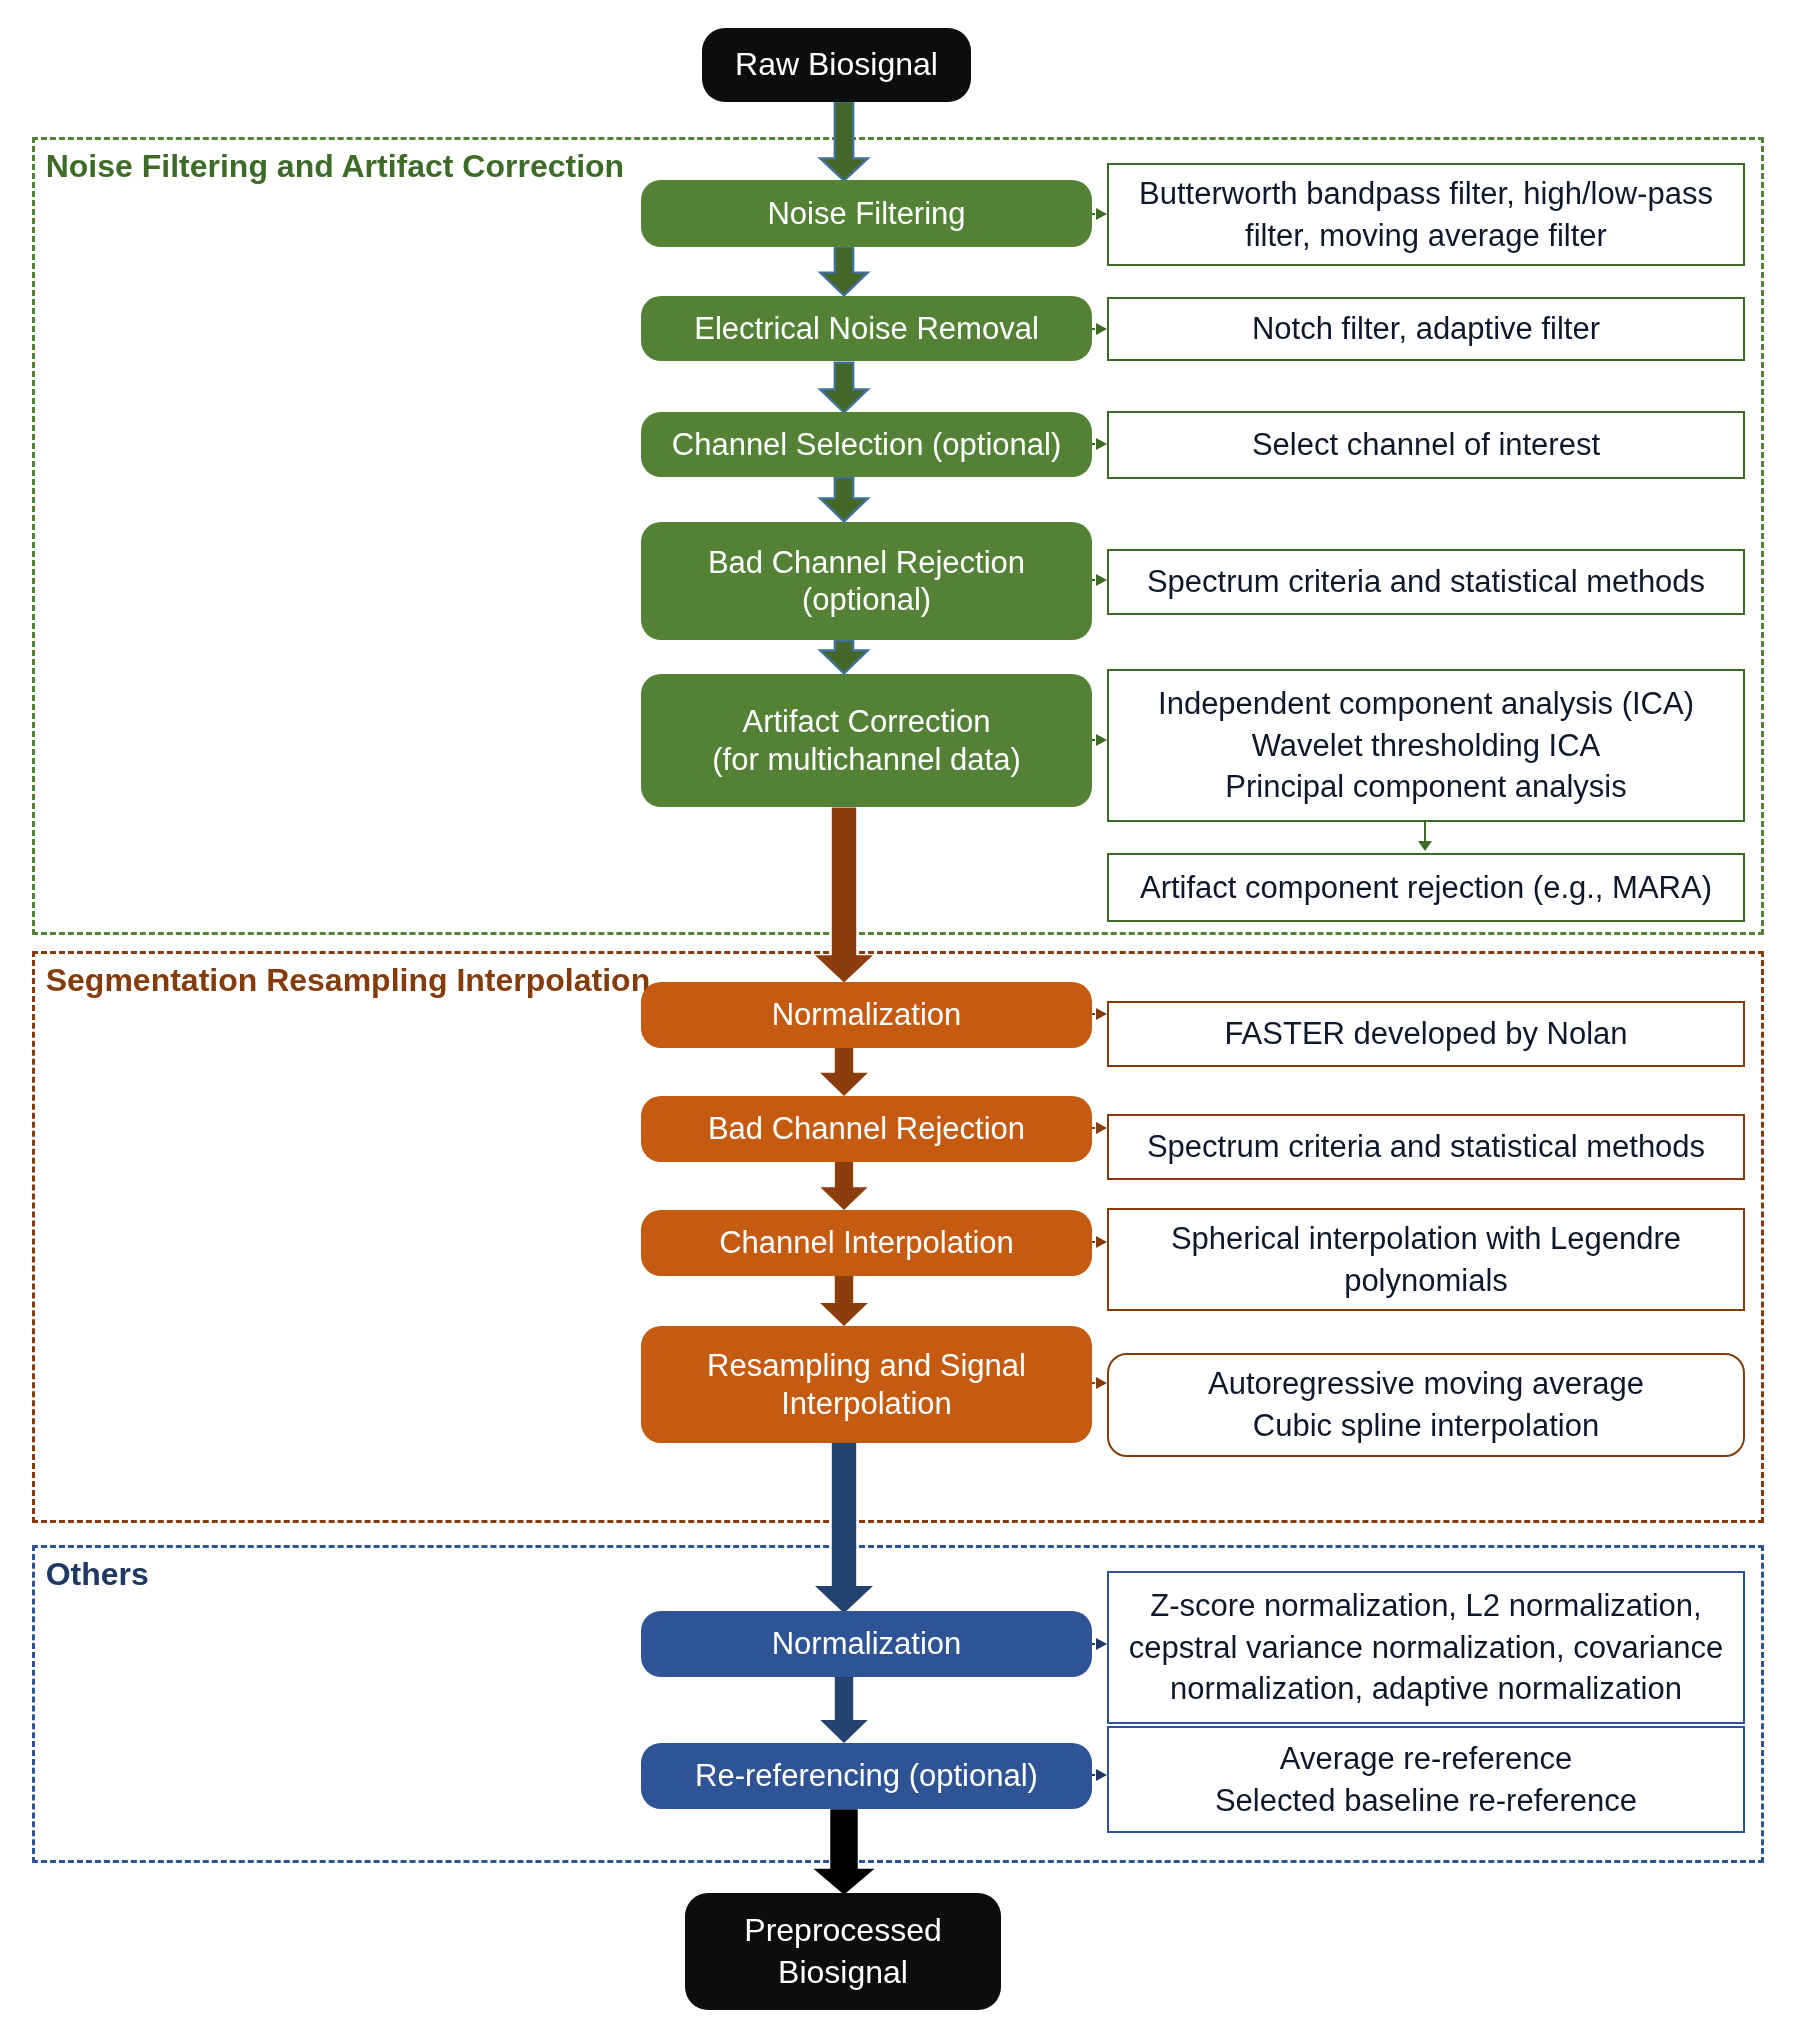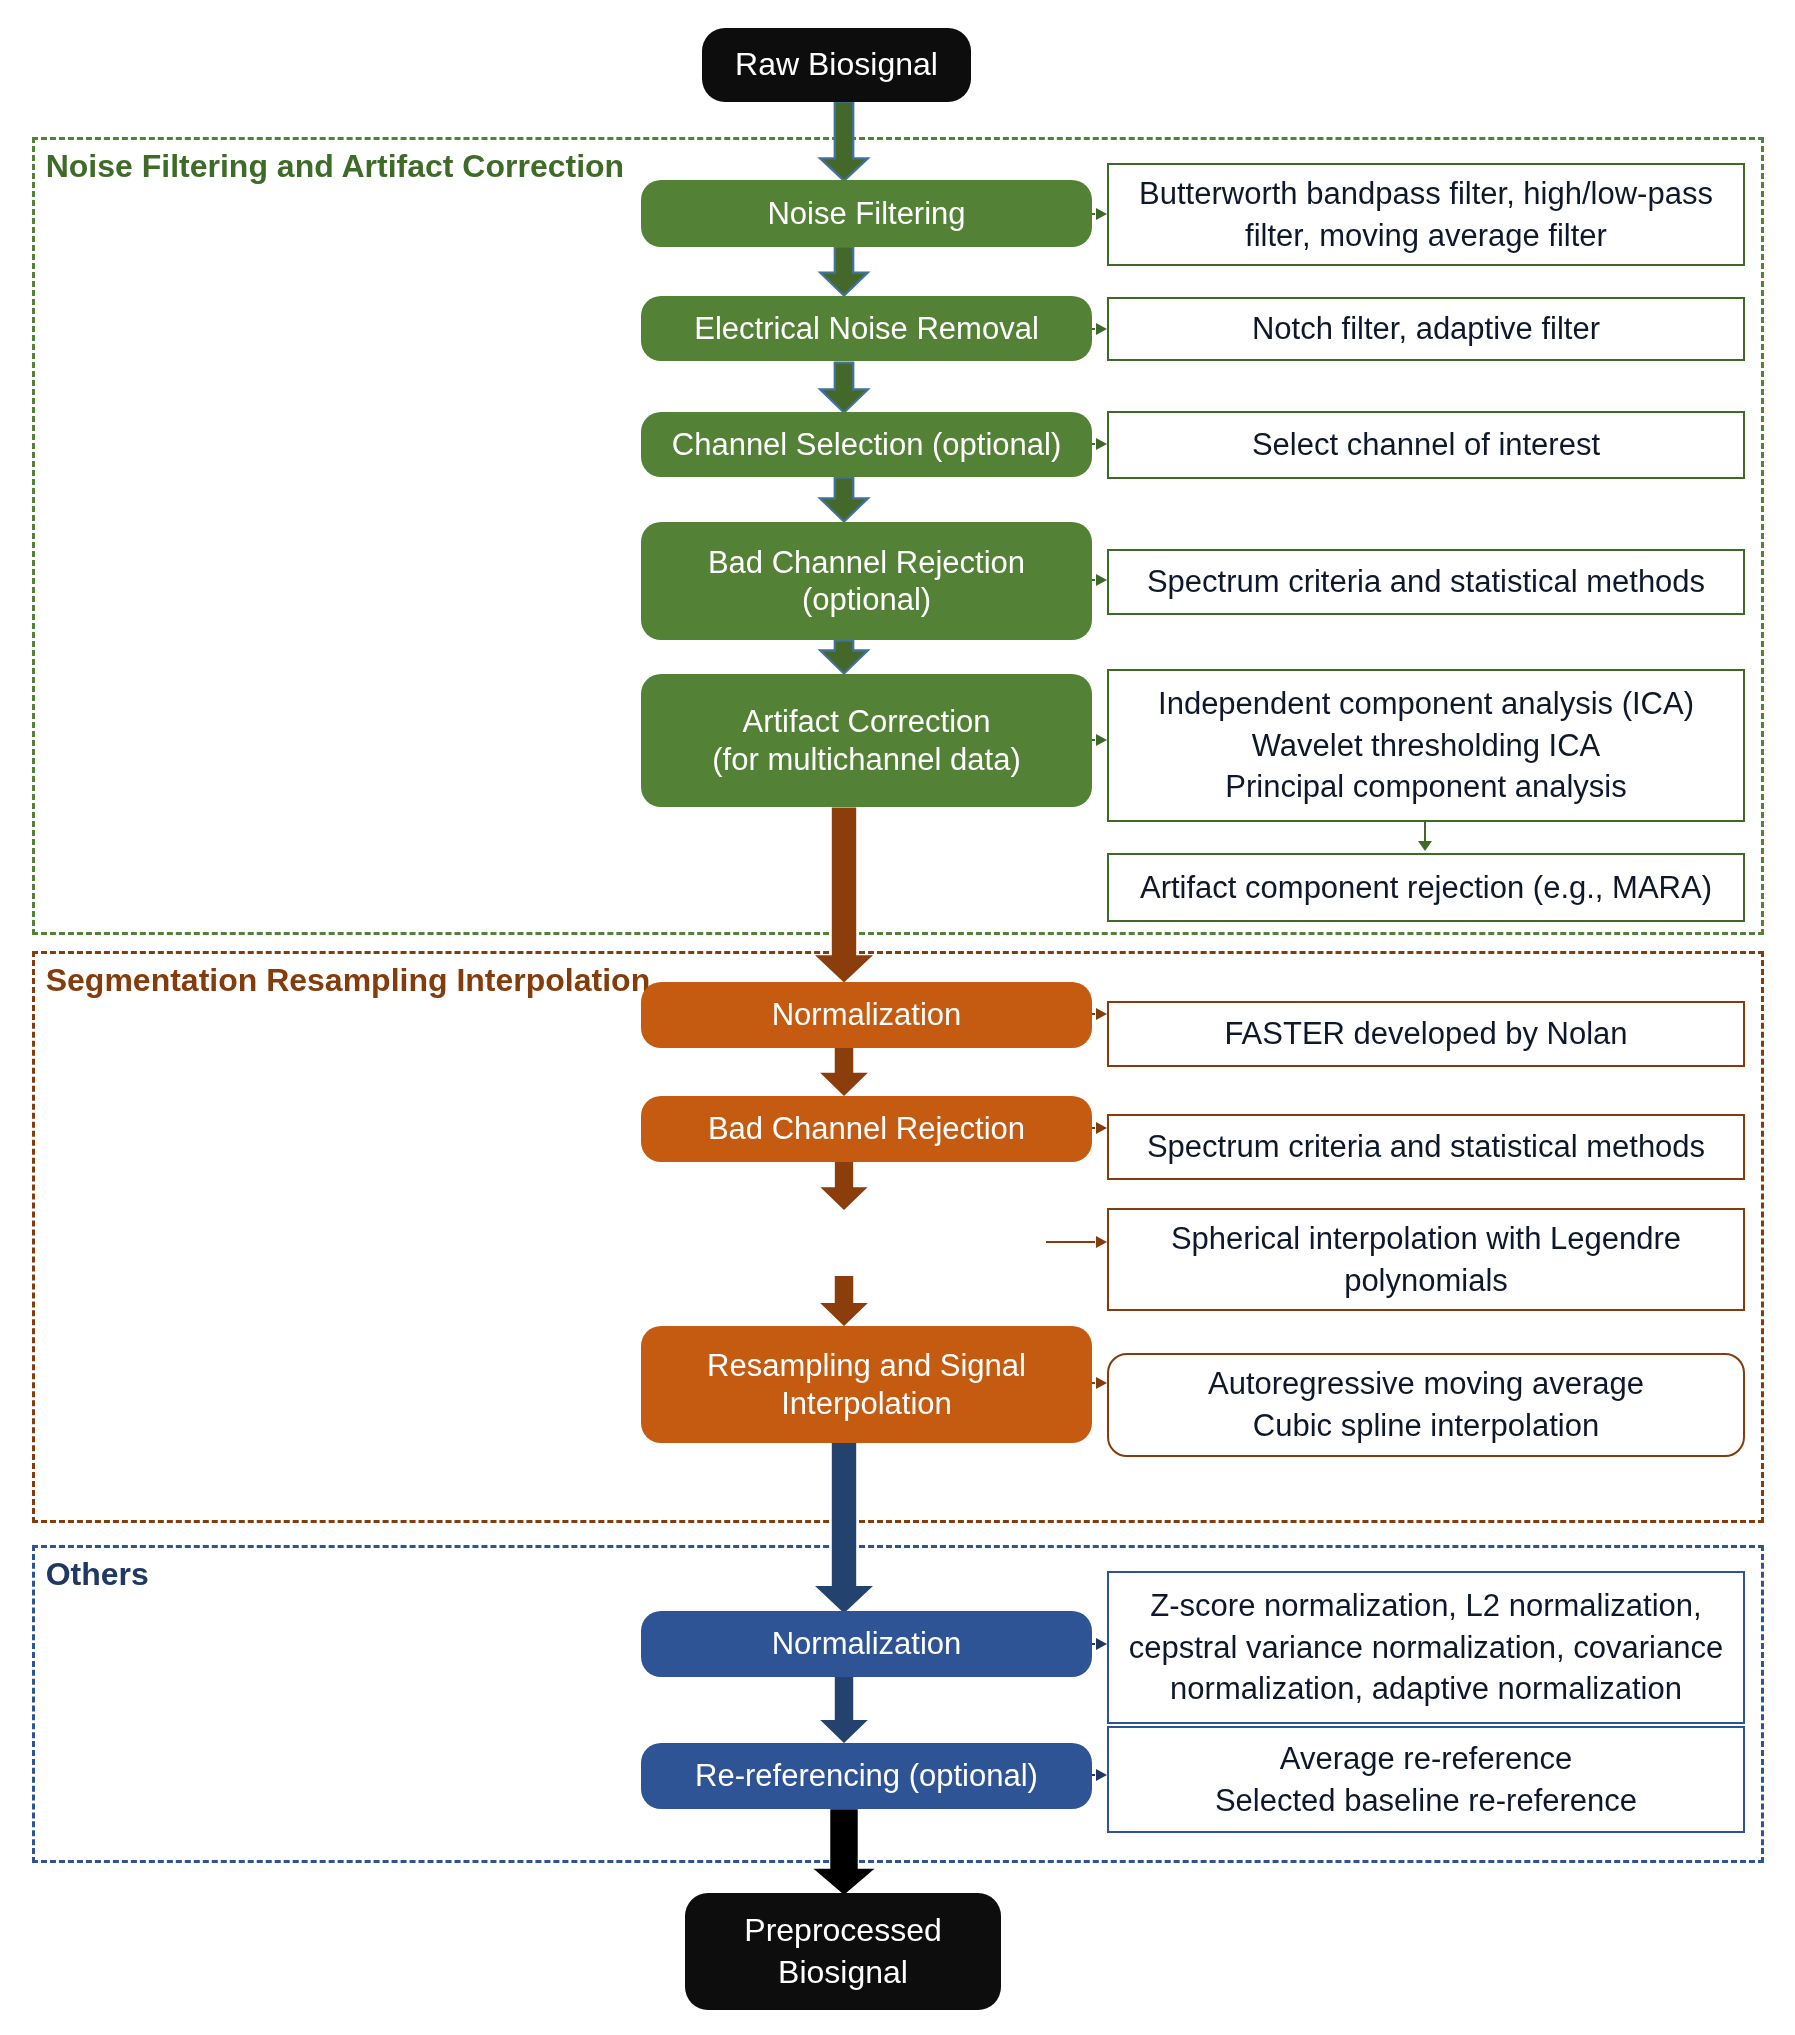--- a/index.html
+++ b/index.html
@@ -125,20 +125,21 @@
   <div class="desc g" style="left:1107px;top:297px;height:64px;">Notch filter, adaptive filter</div>
   <div class="desc g" style="left:1107px;top:411px;height:68px;">Select channel of interest</div>
   <div class="desc g" style="left:1107px;top:549px;height:66px;">Spectrum criteria and statistical methods</div>
   <div class="desc g" style="left:1107px;top:669px;height:153px;">Independent component analysis (ICA)
 Wavelet thresholding ICA
 Principal component analysis</div>
   <div class="desc g" style="left:1107px;top:853px;height:69px;">Artifact component rejection (e.g., MARA)</div>
 
   <div class="step o" style="left:641px;top:982px;height:66px;">Normalization</div>
   <div class="step o" style="left:641px;top:1096px;height:66px;">Bad Channel Rejection</div>
+  <div class="step o" style="left:641px;top:1210px;height:66px;">Channel Interpolation</div>
   <div class="step o" style="left:641px;top:1326px;height:117px;">Resampling and Signal Interpolation</div>
 
   <div class="desc o" style="left:1107px;top:983px;height:66px;">FASTER developed by Nolan</div>
   <div class="desc o" style="left:1107px;top:1096px;height:66px;">Spectrum criteria and statistical methods</div>
   <div class="desc o" style="left:1107px;top:1190px;height:103px;">Spherical interpolation with Legendre polynomials</div>
   <div class="desc o" style="left:1107px;top:1335px;height:104px;border-radius:20px;">Autoregressive moving average
 Cubic spline interpolation</div>
 
   <div class="step b" style="left:641px;top:1611px;height:66px;">Normalization</div>
   <div class="step b" style="left:641px;top:1743px;height:66px;">Re-referencing (optional)</div>

